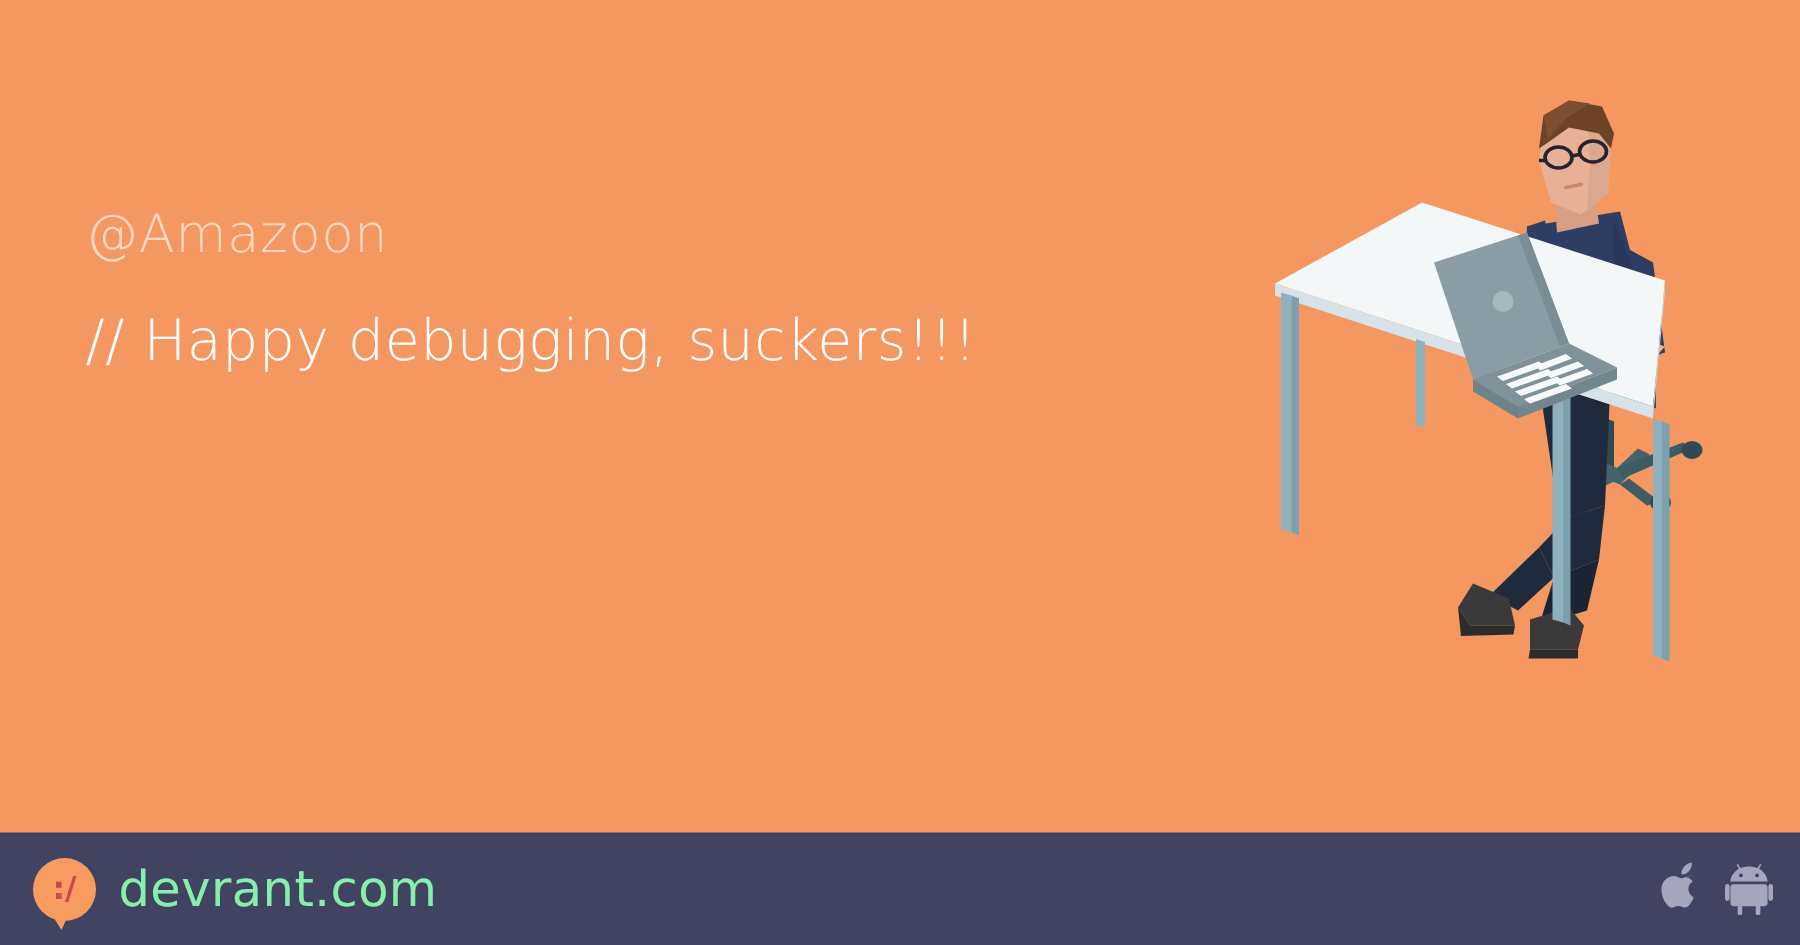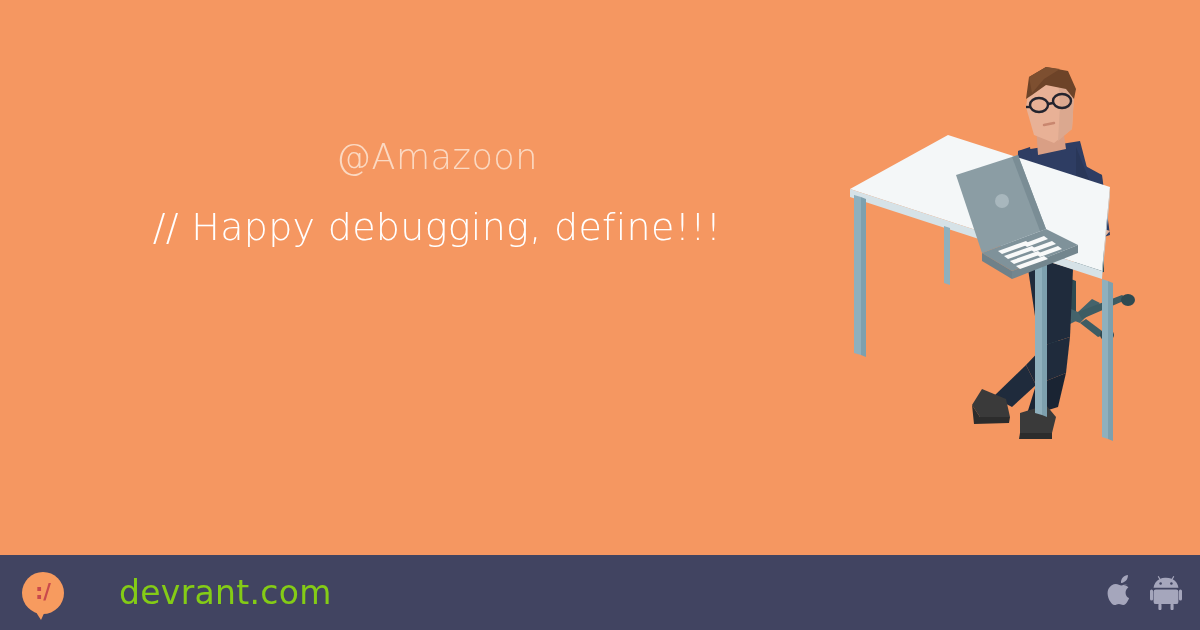--- a/index.html
+++ b/index.html
@@ -9,21 +9,20 @@
   }
   body {
     font-family: "Liberation Sans", sans-serif;
   }
   #card {
     position: relative;
     width: 1200px;
     height: 630px;
     overflow: hidden;
     background: #f59761;
-    text-align: center;
   }
 
   
   #rant-block {
     position: absolute;
     left: 57px;
     top: 138px;
     width: 760px;
   }
   #username {
@@ -99,24 +98,23 @@
     font-weight: 700;
     color: #c9494c;
     letter-spacing: 0px;
     padding-bottom: 2px;
     box-sizing: border-box;
   }
   #brand-name {
     font-family: "DejaVu Sans", sans-serif;
     font-size: 33px;
     font-weight: 400;
-    color: #84cc16;
+    color: #86efac;
     letter-spacing: 0.3px;
     line-height: 1;
-    margin-left: 40px;
   }
   #platform-icons {
     position: absolute;
     right: 18px;
     top: 0;
     height: 75px;
     display: flex;
     align-items: center;
     gap: 14px;
   }
@@ -248,21 +246,21 @@
           <path d="M206 199 L228 191 L232 194 L210 202 Z"></path>
         </g>
       </g>
 
     </svg>
   </div>
 
   <div id="rant-block">
     <div id="username">@Amazoon</div>
     <div id="rant-text">
-      <span class="rant-line">// Happy debugging, define!!!</span>
+      <span class="rant-line">// Happy debugging, suckers!!!</span>
     </div>
   </div>
 
   <div id="footer-bar">
 
     <div id="brand">
       <div id="logo-mark">
         <span class="tail"></span>
         <span class="bubble"></span>
         <span class="glyph">:/</span>

